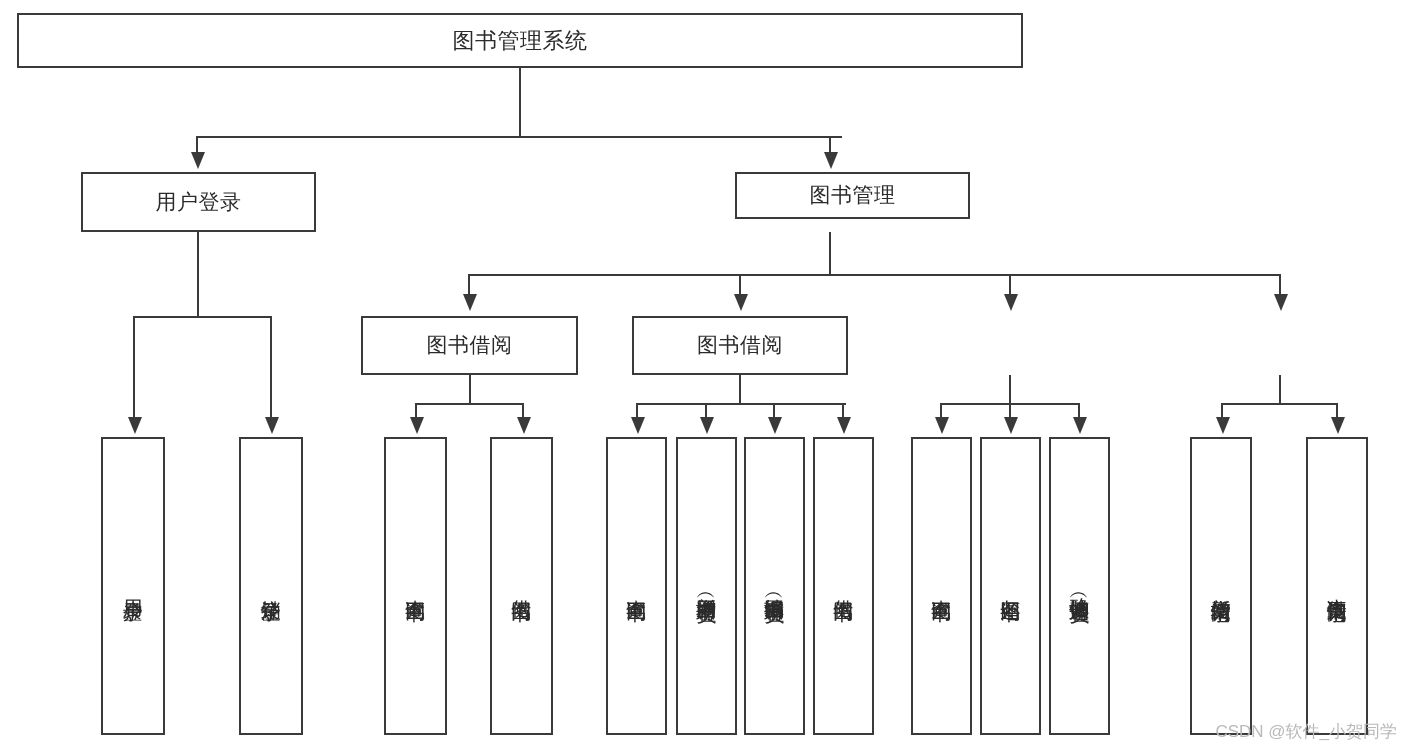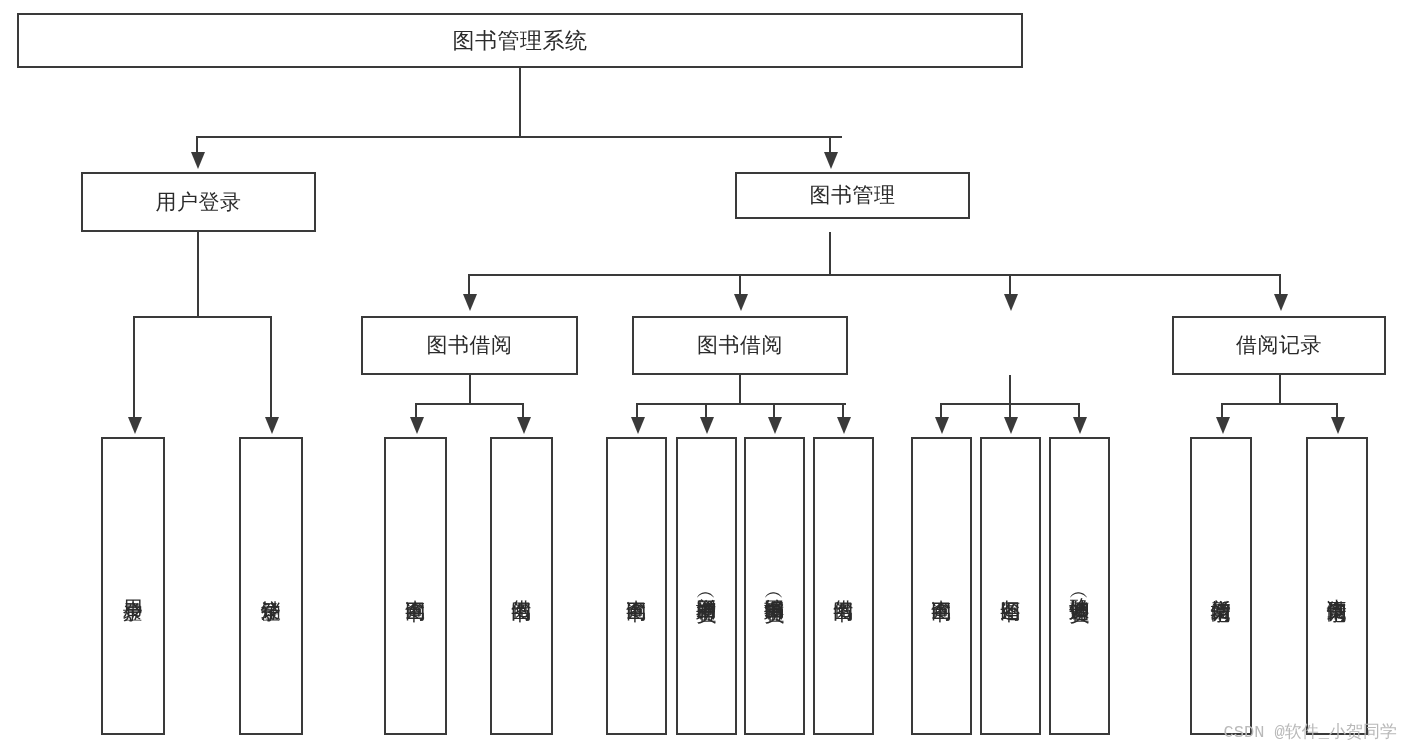--- a/index.html
+++ b/index.html
@@ -82,21 +82,21 @@
     border-top: 17px solid #3a3a3a;
   }
   
   .watermark {
     position: absolute;
     right: 8px;
     bottom: 4px;
     font-size: 17px;
     color: #b9b9b9;
     white-space: nowrap;
-    font-family: Liberation Mono, monospace;
+    font-family: Liberation Sans, sans-serif;
   }
 </style>
 </head>
 <body>
 
 <div id="canvas">
 
   <div class="node horiz root" style="left:17px; top:13px; width:1006px; height:55px;">
     <span class="label">图书管理系统</span>
   </div>
@@ -144,23 +144,20 @@
 
   <div class="node horiz" style="left:361px; top:316px; width:217px; height:59px;">
     <span class="label">图书借阅</span>
   </div>
 
   <div class="node horiz" style="left:632px; top:316px; width:216px; height:59px;">
     <span class="label">图书借阅</span>
   </div>
 
 
-  <div class="node horiz" style="left:1172px; top:316px; width:214px; height:59px;">
-    <span class="label">借阅记录</span>
-  </div>
 
   <div class="vline" style="left:469px; top:375px; height:28px;"></div>
   <div class="hline" style="left:415px; top:403px; width:108px;"></div>
 
   <div class="arrow" style="left:415px; top:403px; height:18px;"></div>
   <div class="arrowhead" style="left:410px; top:417px;"></div>
 
   <div class="arrow" style="left:522px; top:403px; height:18px;"></div>
   <div class="arrowhead" style="left:517px; top:417px;"></div>
 

